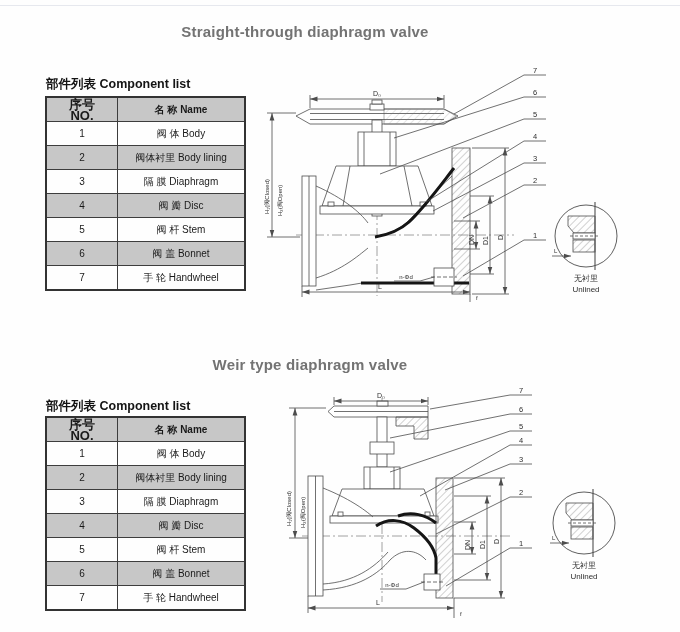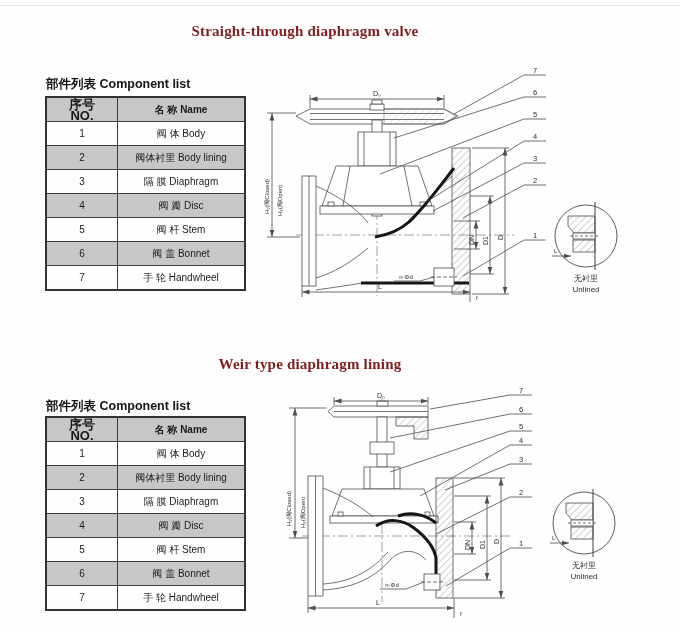--- a/index.html
+++ b/index.html
@@ -3,21 +3,21 @@
 <meta charset="utf-8">
 <style>
   html,body{margin:0;padding:0;}
   body{
     width:680px;height:632px;position:relative;overflow:hidden;
     background:#fefefe;font-family:"Liberation Sans", sans-serif;
   }
   .top-rule{position:absolute;left:0;top:5px;width:680px;height:1px;background:#e6e8ee;}
   .sec-title{
     position:absolute;text-align:center;font-weight:bold;font-size:15px;
-    color:#7f1d1d;letter-spacing:0.2px;white-space:nowrap;font-family:Liberation Serif, serif;
+    color:#737373;letter-spacing:0.2px;white-space:nowrap;
   }
   #title-1{left:155px;top:23px;width:300px;}
   #title-2{left:160px;top:356px;width:300px;}
   .tbl-caption{
     position:absolute;left:46px;font-weight:bold;font-size:12.5px;color:#141414;white-space:nowrap;
   }
   #cap-1{top:76px;}
   #cap-2{top:398px;}
   table.comp{
     position:absolute;left:45px;width:196px;border-collapse:collapse;
@@ -222,21 +222,21 @@
       <line x1="312" y1="180" x2="340" y2="180" stroke-dasharray="3 2"></line>
       <rect x="315" y="184" width="22" height="12" fill="url(#h1)"></rect>
       <line x1="294" y1="200" x2="313" y2="200" marker-end="url(#a1)"></line>
       <text class="tinytxt" x="296" y="197" stroke="none">L</text>
       <text class="captxt" x="328" y="225" text-anchor="middle" stroke="none">无衬里</text>
       <text class="captxt" x="328" y="236" text-anchor="middle" stroke="none">Unlined</text>
     </g>
   </g>
 </svg>
 
-<div id="title-2" class="sec-title">Weir type diaphragm lining</div>
+<div id="title-2" class="sec-title">Weir type diaphragm valve</div>
 
 <div id="cap-2" class="tbl-caption">部件列表 Component list</div>
 
 <table id="table-2" class="comp">
   <tbody>
       <tr class="shade">
     <th class="c-no">
       <span class="two-line">序号</span>
       <span class="two-line">NO.</span>
     </th>

